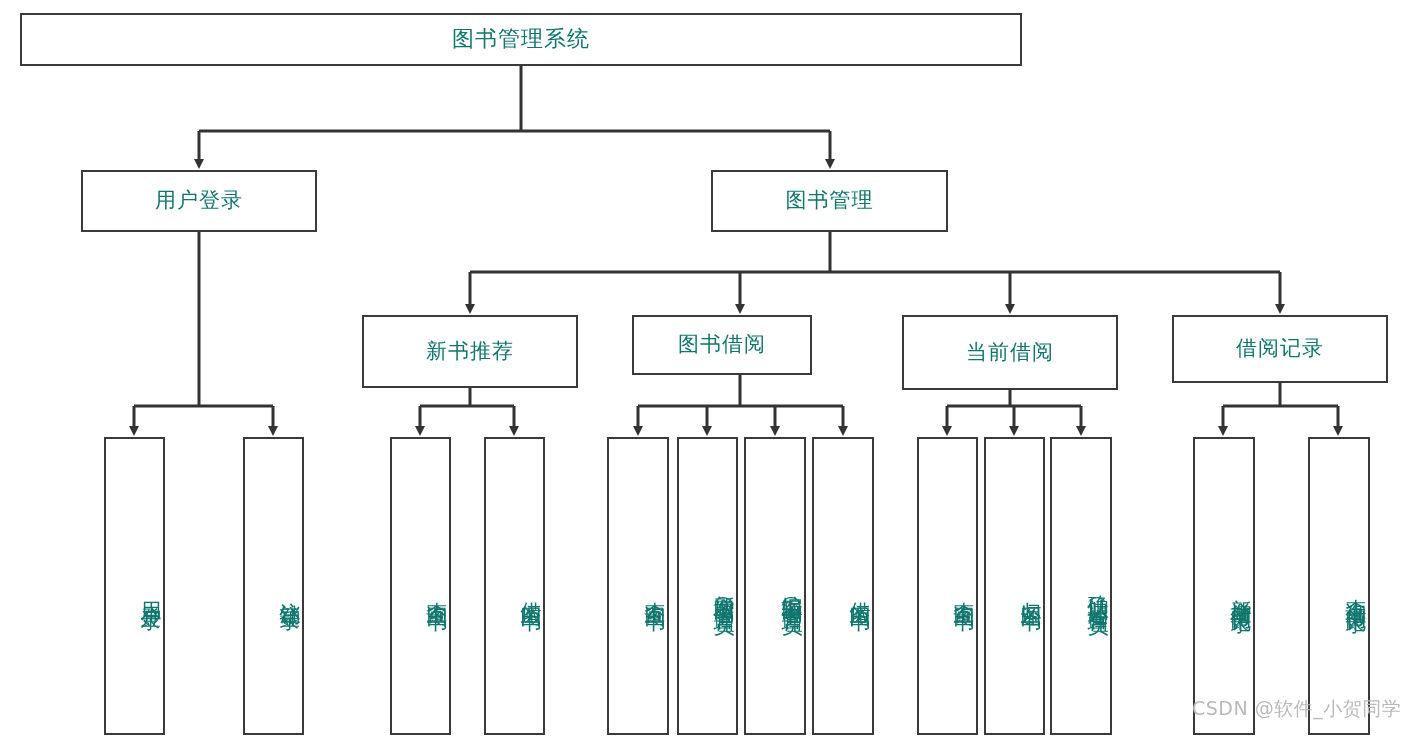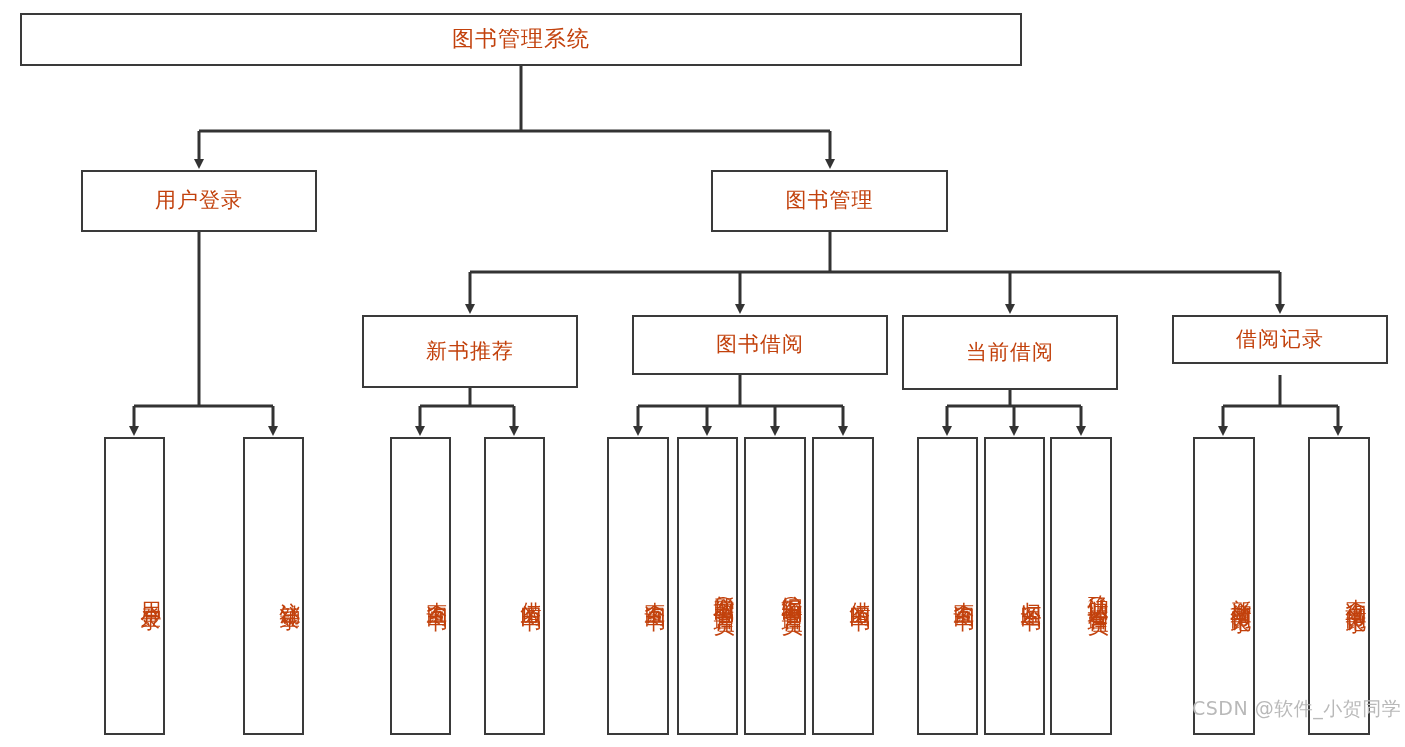--- a/index.html
+++ b/index.html
@@ -27,21 +27,21 @@
     pointer-events: none;
   }
   .node {
     position: absolute;
     box-sizing: border-box;
     border: 2.5px solid #3a3a3a;
     background: #ffffff;
     display: flex;
     align-items: center;
     justify-content: center;
-    color: #c2410c;
+    color: #0f766e;
     text-align: center;
     z-index: 2;
   }
   .node.h {
     font-size: 21px;
     letter-spacing: 1px;
     line-height: 1.2;
   }
   .node.root {
     font-size: 22px;
@@ -135,27 +135,27 @@
   <div class="node h" style="left:81px; top:170px; width:236px; height:62px;">
     <span>用户登录</span>
   </div>
   <div class="node h" style="left:711px; top:170px; width:237px; height:62px;">
     <span>图书管理</span>
   </div>
 
   <div class="node h" style="left:362px; top:315px; width:216px; height:73px;">
     <span>新书推荐</span>
   </div>
-  <div class="node h" style="left:632px; top:315px; width:256px; height:60px;">
+  <div class="node h" style="left:632px; top:315px; width:180px; height:60px;">
     <span>图书借阅</span>
   </div>
   <div class="node h" style="left:902px; top:315px; width:216px; height:75px;">
     <span>当前借阅</span>
   </div>
-  <div class="node h" style="left:1172px; top:315px; width:216px; height:49px;">
+  <div class="node h" style="left:1172px; top:315px; width:216px; height:68px;">
     <span>借阅记录</span>
   </div>
 
   <div class="node v" style="left:104px; top:437px; width:61px; height:298px;">
     <span>用户登录</span>
   </div>
   <div class="node v" style="left:243px; top:437px; width:61px; height:298px;">
     <span>注销登录</span>
   </div>
 

